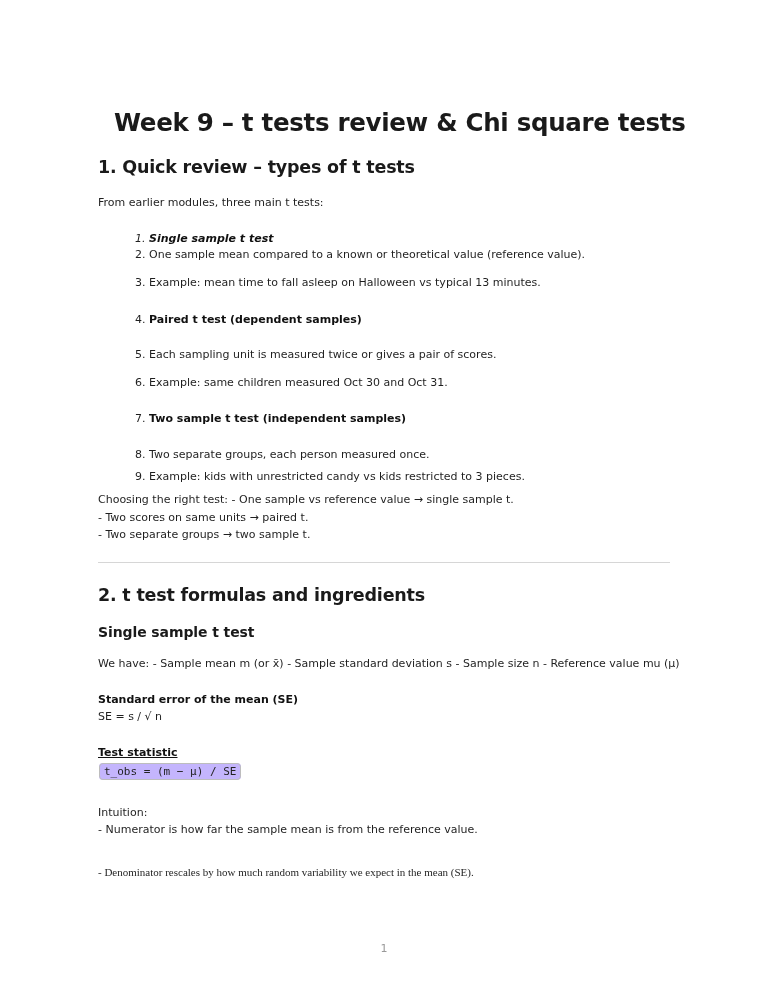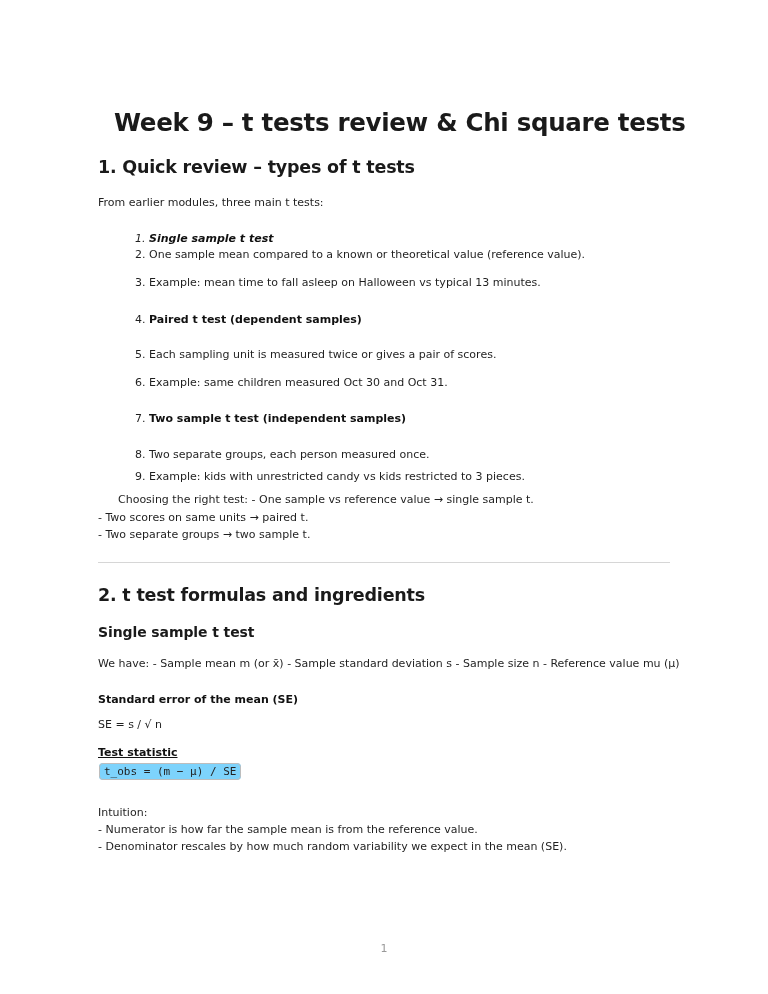--- a/index.html
+++ b/index.html
@@ -12,21 +12,21 @@
   h1.title { font-size: 24.5px; font-weight: bold; margin: 0; top: 108px; left: 16px; letter-spacing: -0.3px; }
   h2 { font-size: 17.5px; font-weight: bold; margin: 0; letter-spacing: -0.2px; text-align: center; }
   h3 { font-size: 14px; font-weight: bold; margin: 0; letter-spacing: -0.1px; }
   .p { font-size: 11px; line-height: 17px; color: #1f1f1f; }
   .li { font-size: 11px; line-height: 17px; left: 37px; color: #1f1f1f; }
   .li b, .p b { font-weight: bold; color: #111; }
   .divider { position: absolute; left: 0; top: 562px; width: 572px; height: 0; border-top: 1.5px solid #d6d6d6; }
   .code {
     font-family: "DejaVu Sans Mono", monospace; font-size: 11px;
     border: 1px solid #bdbdbd; border-radius: 4px; padding: 1px 4px;
-    background: #7dd3fc; color: #222;
+    background: #c4b5fd; color: #222;
   }
   .pagenum { position: absolute; left: 0; width: 768px; top: 942px; text-align: center; font-size: 11px; color: #999; }
 </style>
 </head>
 <body>
 
 <div class="page">
 
   <h1 class="abs title">Week 9 – t tests review &amp; Chi square tests</h1>
 
@@ -58,39 +58,39 @@
     </div>
     <div class="abs li" style="top:446px;">
       <span>8.</span> <span>Two separate groups, each person measured once.</span>
     </div>
     <div class="abs li" style="top:456px;margin-top:12px;">
       <span>9.</span> <span>Example: kids with unrestricted candy vs kids restricted to 3 pieces.</span>
     </div>
   </div>
 
   <div>
-    <div class="abs p" style="top:491px;left:0;margin-left:20px;">Choosing the right test: - One sample vs reference value → single sample t.</div>
+    <div class="abs p" style="top:491px;left:0;">Choosing the right test: - One sample vs reference value → single sample t.</div>
     <div class="abs p" style="top:509px;left:0;">- Two scores on same units → paired t.</div>
     <div class="abs p" style="top:526px;left:0;">- Two separate groups → two sample t.</div>
   </div>
 
   <div class="divider"></div>
 
   <h2 class="abs" style="top:585px;left:0;">2. t test formulas and ingredients</h2>
 
   <h3 class="abs" style="top:624px;left:0;">Single sample t test</h3>
 
   <div class="abs p" style="top:655px;left:0;">We have: - Sample mean m (or x̄) - Sample standard deviation s - Sample size n - Reference value mu (μ)</div>
 
   <div class="abs p" style="top:691px;left:0;font-weight:bold;color:#111;">Standard error of the mean (SE)</div>
-  <div class="abs p" style="top:708px;left:0;margin-top:8px;">SE = s / √ n</div>
+  <div class="abs p" style="top:708px;left:0;">SE = s / √ n</div>
 
   <div class="abs p" style="top:744px;left:0;font-weight:bold;color:#111;text-decoration:underline;">Test statistic</div>
   <div class="abs" style="top:760px;left:1px;">
     <span class="code">t_obs = (m − μ) / SE</span>
   </div>
 
   <div class="abs p" style="top:804px;left:0;">Intuition:</div>
   <div class="abs p" style="top:821px;left:0;">- Numerator is how far the sample mean is from the reference value.</div>
-  <div class="abs p" style="top:838px;left:0;">- Denominator rescales by how much random variability we expect in the mean (SE).</div>
+  <div class="abs p" style="top:864px;left:0;font-family:Liberation Serif, serif;">- Denominator rescales by how much random variability we expect in the mean (SE).</div>
 </div>
 
 <div class="pagenum">1</div>
 
 </body></html>

